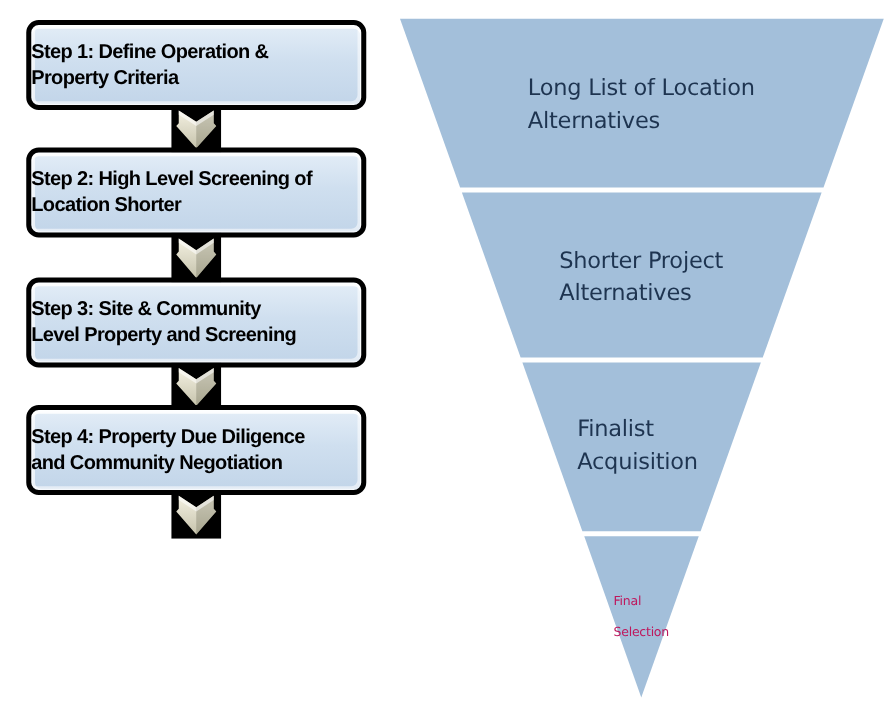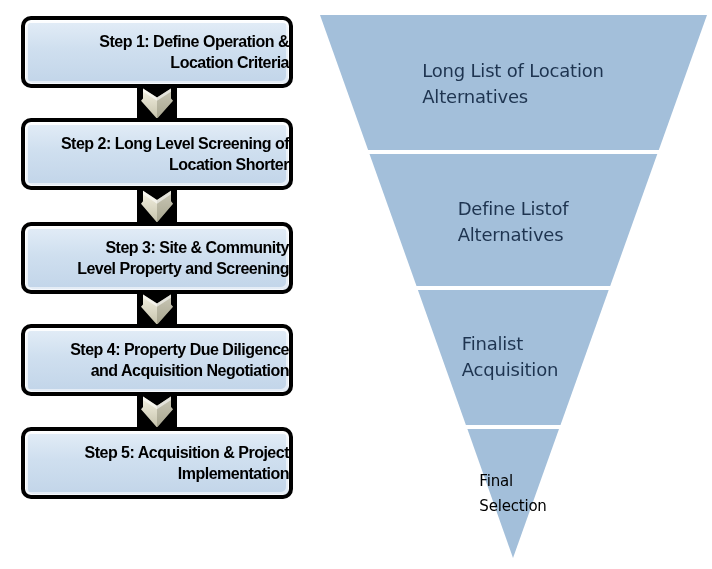--- a/index.html
+++ b/index.html
@@ -8,21 +8,21 @@
     font-family:"Liberation Sans",sans-serif;overflow:hidden;
   }
   
   .step-box{
     position:absolute;left:21px;width:272px;height:72px;box-sizing:border-box;
     border:4px solid #000;border-radius:10px;
     background:linear-gradient(180deg,#e3edf7 0%,#cfdfef 45%,#c2d5e9 100%);
     box-shadow:inset 0 2px 0 1px rgba(255,255,255,0.9),
                inset 2px 0 0 1px rgba(255,255,255,0.65),
                inset -2px -2px 0 1px rgba(255,255,255,0.55);
-    display:flex;flex-direction:column;align-items:flex-end;justify-content:center;
+    display:flex;flex-direction:column;align-items:flex-start;justify-content:center;
     text-align:center;z-index:2;
   }
   .step-box .ln{
     display:block;color:#000;font-weight:bold;font-size:16px;
     line-height:21px;letter-spacing:-0.5px;white-space:nowrap;
   }
   .box1{top:16px}.box2{top:118px}.box3{top:222px}.box4{top:324px}.box5{top:427px}
   
   .connector{position:absolute;left:137px;width:40px;z-index:1;}
   .conn1{top:84px;height:38px}.conn2{top:186px;height:40px}
@@ -33,49 +33,49 @@
   .funnel-label{
     position:absolute;z-index:3;text-align:left;
     font-family:"DejaVu Sans","Liberation Sans",sans-serif;
     color:#1e3450;font-size:18px;line-height:26px;letter-spacing:-0.2px;
     transform:translate(-50%,-50%);
   }
   .funnel-label .ln{display:block;white-space:nowrap;}
   .flabel1{left:513px;top:84px}
   .flabel2{left:513px;top:222px}
   .flabel3{left:510px;top:357px}
-  .flabel4{left:513px;top:494px;font-size:15px;line-height:25px;color:#000000}
+  .flabel4{left:513px;top:494px;font-size:10px;line-height:25px;color:#be185d}
 </style>
 </head>
 <body>
 
 <div class="canvas">
 
   <div class="step-box box1">
     <span class="ln">Step 1: Define Operation &amp;</span>
-    <span class="ln">Location Criteria</span>
+    <span class="ln">Property Criteria</span>
   </div>
 
   <div class="connector conn1">
     <svg viewBox="0 0 40 34" preserveAspectRatio="none">
       <defs>
         <linearGradient id="ag1" x1="0" y1="0" x2="0" y2="1">
           <stop offset="0" stop-color="#f4f1e2"></stop>
             <stop offset="1" stop-color="#c6c3ac"></stop>
         </linearGradient>
       </defs>
       <rect x="0" y="0" width="40" height="34" fill="#000"></rect>
       <path d="M6 4 L20 12 L34 4 L34 13 L36 15 L20 31 L4 15 L6 13 Z" fill="url(#ag1)"></path>
       <path d="M20 12 L34 4 L34 13 L36 15 L20 31 Z" fill="rgba(90,88,70,0.28)"></path>
       <path d="M6 4 L20 12 L34 4 L34 7 L20 15 L6 7 Z" fill="rgba(255,255,255,0.55)"></path>
     </svg>
   </div>
 
   <div class="step-box box2">
-    <span class="ln">Step 2: Long Level Screening of</span>
+    <span class="ln">Step 2: High Level Screening of</span>
     <span class="ln">Location Shorter</span>
   </div>
 
   <div class="connector conn2">
     <svg viewBox="0 0 40 34" preserveAspectRatio="none">
       <rect x="0" y="0" width="40" height="34" fill="#000"></rect>
       <path d="M6 4 L20 12 L34 4 L34 13 L36 15 L20 31 L4 15 L6 13 Z" fill="url(#ag1)"></path>
       <path d="M20 12 L34 4 L34 13 L36 15 L20 31 Z" fill="rgba(90,88,70,0.28)"></path>
       <path d="M6 4 L20 12 L34 4 L34 7 L20 15 L6 7 Z" fill="rgba(255,255,255,0.55)"></path>
     </svg>
@@ -90,50 +90,46 @@
     <svg viewBox="0 0 40 34" preserveAspectRatio="none">
       <rect x="0" y="0" width="40" height="34" fill="#000"></rect>
       <path d="M6 4 L20 12 L34 4 L34 13 L36 15 L20 31 L4 15 L6 13 Z" fill="url(#ag1)"></path>
       <path d="M20 12 L34 4 L34 13 L36 15 L20 31 Z" fill="rgba(90,88,70,0.28)"></path>
       <path d="M6 4 L20 12 L34 4 L34 7 L20 15 L6 7 Z" fill="rgba(255,255,255,0.55)"></path>
     </svg>
   </div>
 
   <div class="step-box box4">
     <span class="ln">Step 4: Property Due Diligence</span>
-    <span class="ln">and Acquisition Negotiation</span>
+    <span class="ln">and Community Negotiation</span>
   </div>
 
   <div class="connector conn4">
     <svg viewBox="0 0 40 34" preserveAspectRatio="none">
       <rect x="0" y="0" width="40" height="34" fill="#000"></rect>
       <path d="M6 4 L20 12 L34 4 L34 13 L36 15 L20 31 L4 15 L6 13 Z" fill="url(#ag1)"></path>
       <path d="M20 12 L34 4 L34 13 L36 15 L20 31 Z" fill="rgba(90,88,70,0.28)"></path>
       <path d="M6 4 L20 12 L34 4 L34 7 L20 15 L6 7 Z" fill="rgba(255,255,255,0.55)"></path>
     </svg>
   </div>
 
-  <div class="step-box box5">
-    <span class="ln">Step 5: Acquisition &amp; Project</span>
-    <span class="ln">Implementation</span>
-  </div>
 
   <svg class="funnel-svg" viewBox="0 0 712 569">
     <polygon points="320,15 707,15 658.8,150 368.1,150" fill="#a3bfda"></polygon>
     <polygon points="369.5,154 657.3,154 610.2,286 416.5,286" fill="#a3bfda"></polygon>
     <polygon points="417.9,290 608.7,290 560.5,425 465.9,425" fill="#a3bfda"></polygon>
     <polygon points="467.4,429 559.0,429 513,558" fill="#a3bfda"></polygon>
   </svg>
 
   <div class="funnel-label flabel1">
     <span class="ln">Long List of Location</span>
     <span class="ln">Alternatives</span>
   </div>
   <div class="funnel-label flabel2">
-    <span class="ln">Define Listof</span>
+    <span class="ln">Shorter Project</span>
     <span class="ln">Alternatives</span>
   </div>
   <div class="funnel-label flabel3">
     <span class="ln">Finalist</span>
     <span class="ln">Acquisition</span>
   </div>
   <div class="funnel-label flabel4">
     <span class="ln">Final</span>
     <span class="ln">Selection</span>
   </div>

